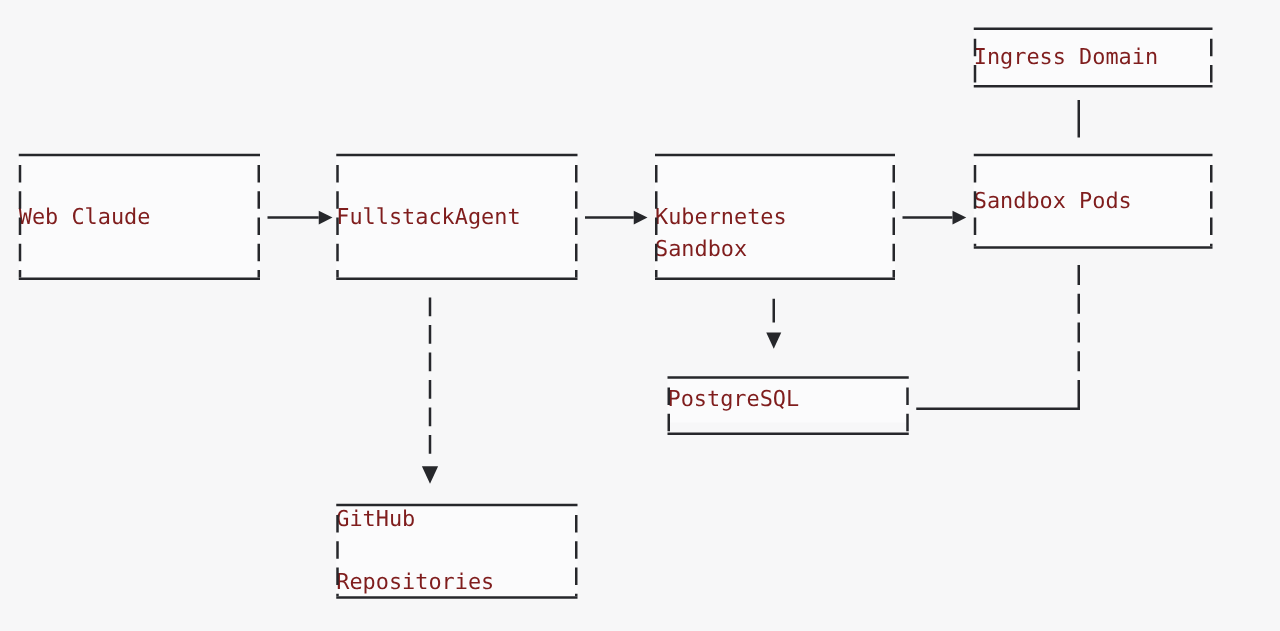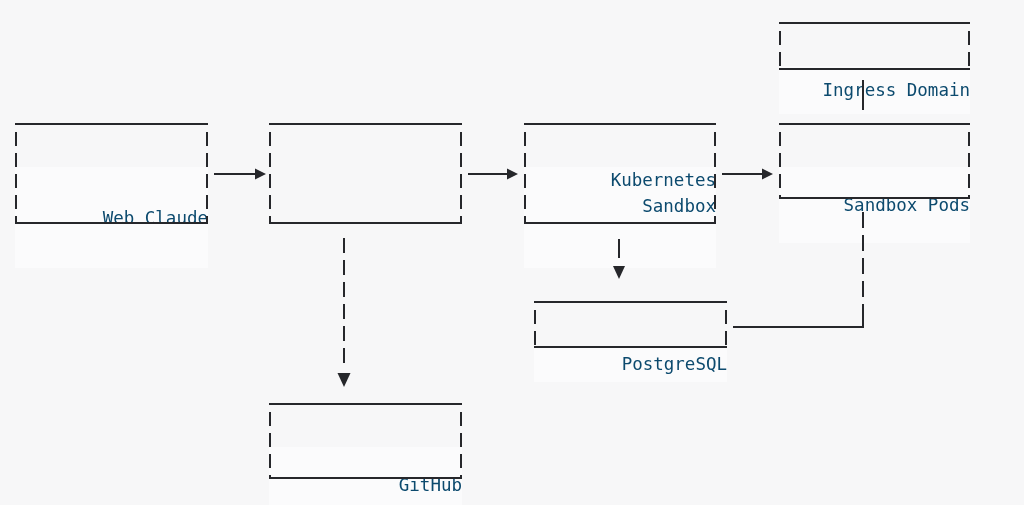--- a/index.html
+++ b/index.html
@@ -10,33 +10,32 @@
     overflow:hidden;
   }
   .diagram{
     position:relative;width:1024px;height:505px;background:#f7f7f8;
   }
   .node{
     position:absolute;
     box-sizing:border-box;
     background:#fbfbfc;
     display:flex;flex-direction:column;
-    justify-content:center;align-items:flex-end;
+    justify-content:center;align-items:flex-start;
     font-size:17.5px;line-height:26px;
-    color:#0c4a6e;
+    color:#7f1d1d;
     letter-spacing:0;
     text-align:center;
-    margin-top:44px;
   }
   .node .line{display:block;white-space:pre;}
   
   .n-web-browser        {left:15px;  top:123px; width:193px; height:101px;}
   .n-fullstack-agent    {left:269px; top:123px; width:193px; height:101px;}
   .n-kubernetes-cluster {left:524px; top:123px; width:192px; height:101px;
-                         justify-content:flex-start;}
+                         justify-content:flex-start;padding-top:38px;}
   .n-sandbox-pods       {left:779px; top:123px; width:191px; height:76px;}
   .n-ingress-domain     {left:779px; top:22px;  width:191px; height:48px;}
   .n-postgresql         {left:534px; top:302px; width:193px; height:36px;}
   .n-github-repositories{left:269px; top:403px; width:193px; height:76px;gap:24px;}
   svg.wires{
     position:absolute;left:0;top:0;width:1024px;height:505px;
     pointer-events:none;
   }
   svg.wires path, svg.wires line{
     stroke:#26272b;stroke-width:2;fill:none;
@@ -48,40 +47,44 @@
 </style>
 </head>
 <body>
 
 <div class="diagram">
 
   <div class="node n-web-browser">
     <span class="line">Web Claude</span>
   </div>
 
+  <div class="node n-fullstack-agent">
+    <span class="line">FullstackAgent</span>
+  </div>
 
   <div class="node n-kubernetes-cluster">
     <span class="line">Kubernetes</span>
     <span class="line">Sandbox</span>
   </div>
 
   <div class="node n-sandbox-pods">
     <span class="line">Sandbox Pods</span>
   </div>
 
   <div class="node n-ingress-domain">
     <span class="line">Ingress Domain</span>
   </div>
 
   <div class="node n-postgresql">
     <span class="line">PostgreSQL</span>
   </div>
 
   <div class="node n-github-repositories">
     <span class="line">GitHub</span>
+    <span class="line">Repositories</span>
   </div>
 
   <svg class="wires" viewBox="0 0 1024 505" aria-hidden="true">
 
     <g>
       <path d="M15 124 H208"></path>
         <path d="M15 223 H208"></path>
       <path class="dash-side" d="M16 125 V222"></path>
         <path class="dash-side" d="M207 125 V222"></path>
     </g>

